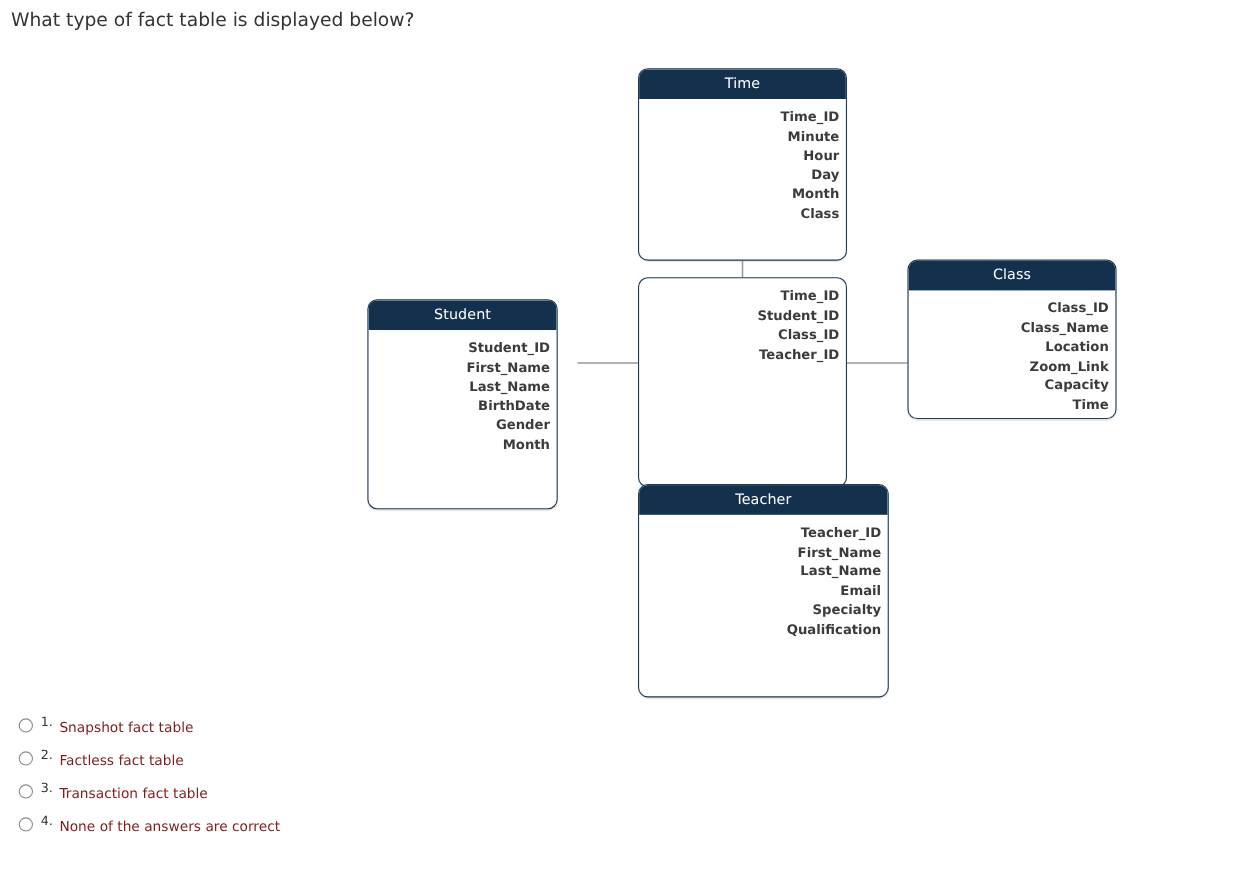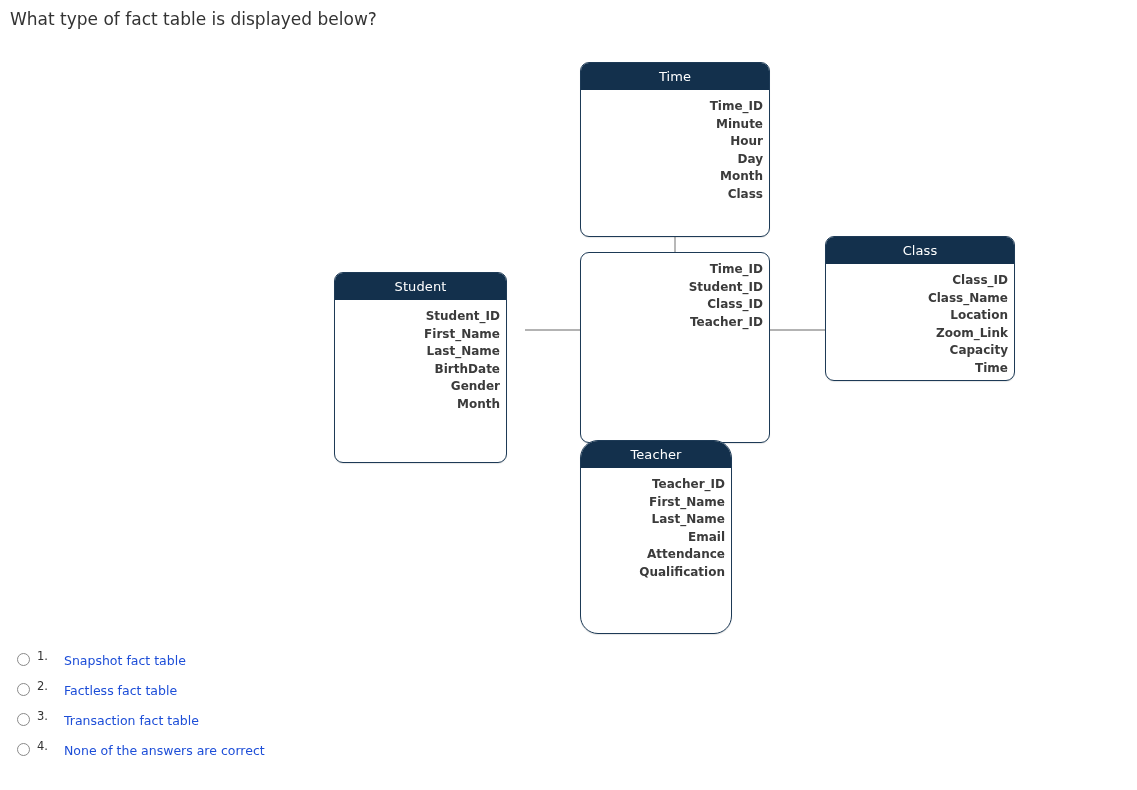--- a/index.html
+++ b/index.html
@@ -75,21 +75,21 @@
     line-height: 17.6px;
     color: #3b3b3b;
     white-space: nowrap;
   }
 
   
   #box-time        { left: 580px; top: 22px;  width: 190px; height: 175px; }
   #box-student     { left: 334px; top: 212px; width: 173px; height: 191px; margin-top: 20px; }
   #box-attendance  { left: 580px; top: 212px; width: 190px; height: 191px; }
   #box-class       { left: 825px; top: 196px; width: 190px; height: 145px; }
-  #box-teacher     { left: 580px; top: 400px; width: 152px; height: 194px; border-radius: 18px; }
+  #box-teacher     { left: 580px; top: 400px; width: 228px; height: 194px; }
 
   
   .options {
     position: absolute;
     left: 17px;
     top: 640px;
     width: 500px;
   }
   .option-row {
     position: relative;
@@ -109,22 +109,22 @@
   }
   .option-num {
     font-size: 11.5px;
     color: #333333;
     margin-left: 7px;
     margin-bottom: 7px;
     flex: 0 0 auto;
   }
   .option-label {
     font-size: 12.5px;
-    color: #1d4ed8;
-    margin-left: 16px;
+    color: #7f1d1d;
+    margin-left: 6px;
     margin-bottom: 2px;
     white-space: nowrap;
   }
 </style>
 </head>
 <body>
 
 <div class="question-text">What type of fact table is displayed below?</div>
 
 <div class="diagram">
@@ -186,21 +186,21 @@
     </div>
   </div>
 
   <div class="entity" id="box-teacher">
     <div class="entity-header">Teacher</div>
     <div class="entity-body">
       <div class="entity-field">Teacher_ID</div>
       <div class="entity-field">First_Name</div>
       <div class="entity-field">Last_Name</div>
       <div class="entity-field">Email</div>
-      <div class="entity-field">Attendance</div>
+      <div class="entity-field">Specialty</div>
       <div class="entity-field">Qualification</div>
     </div>
   </div>
 
 </div>
 
 <div class="options">
 
   <div class="option-row">
     <span class="radio"></span>

